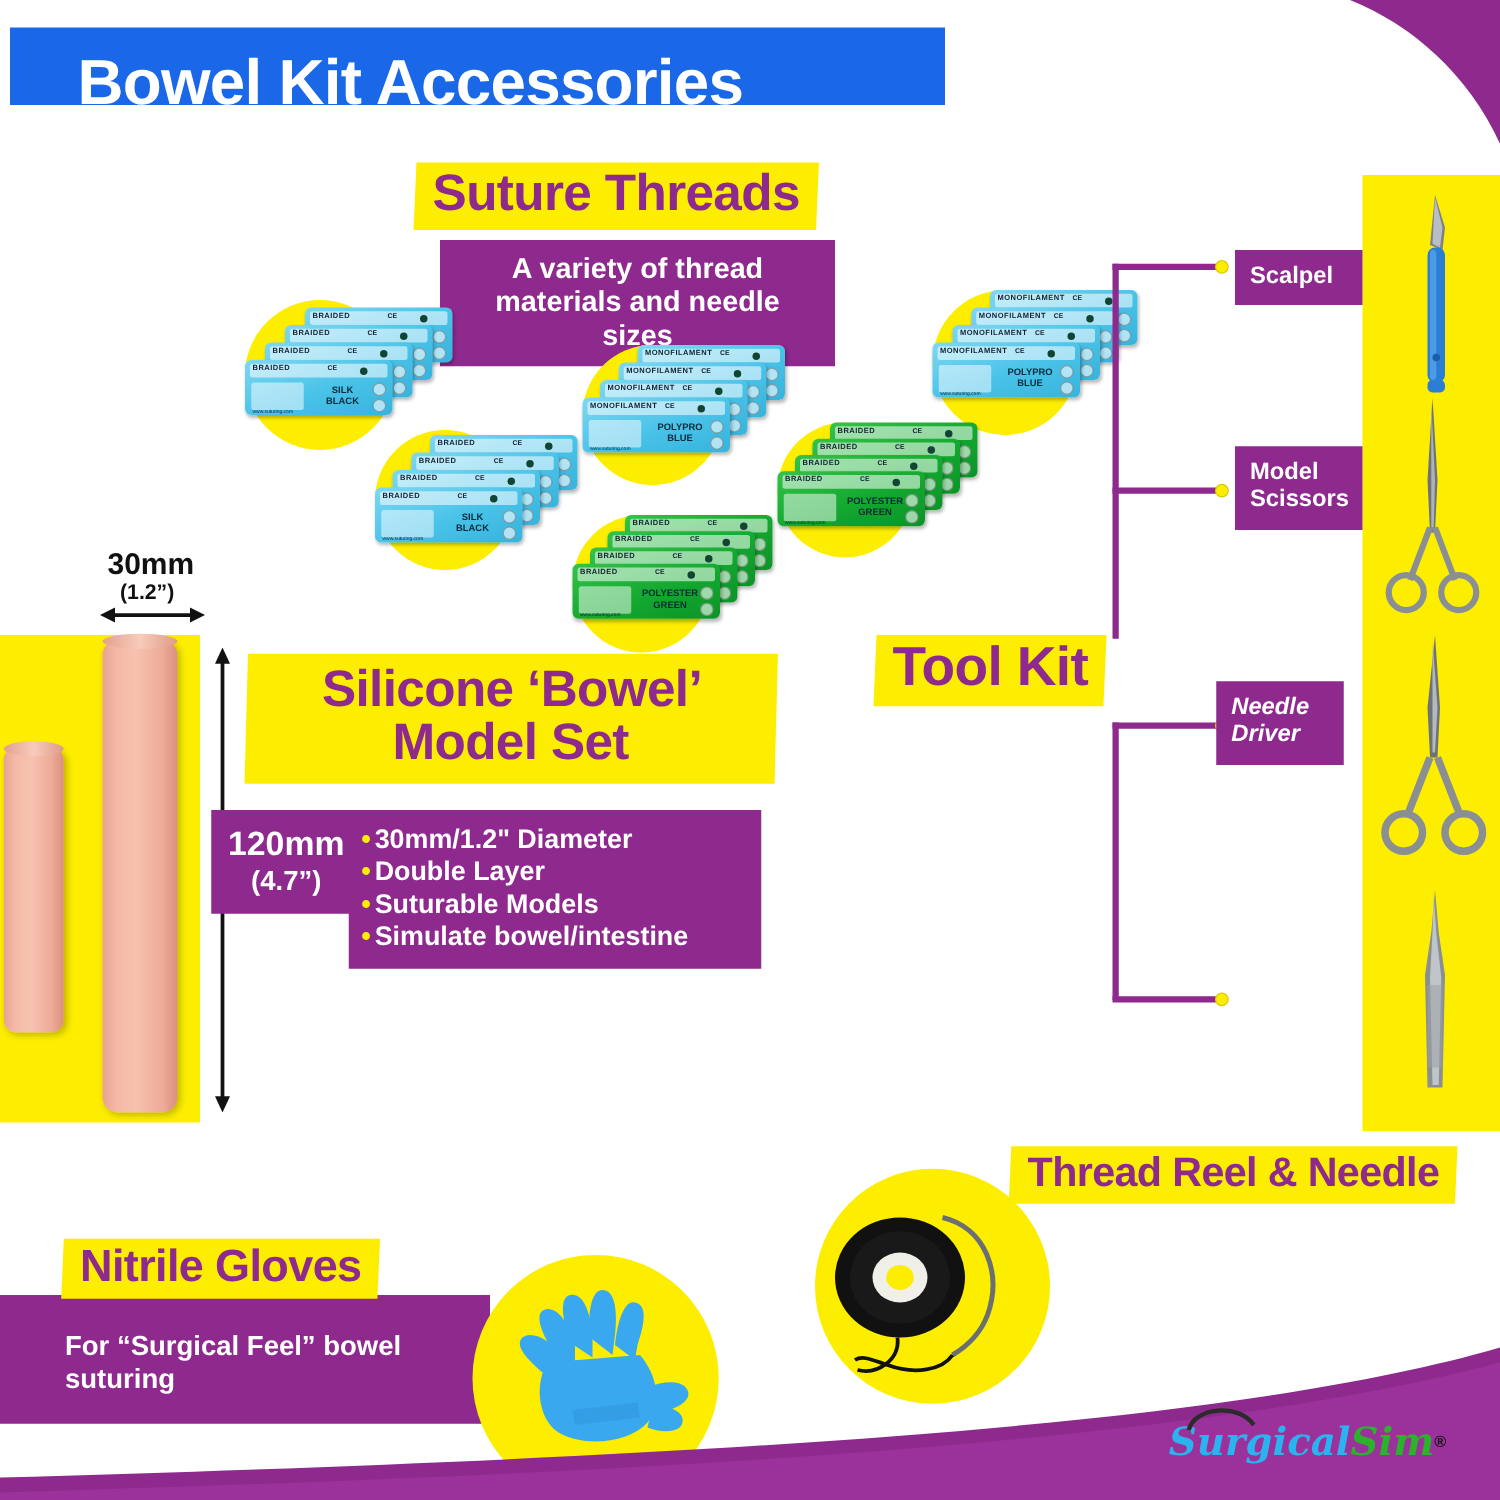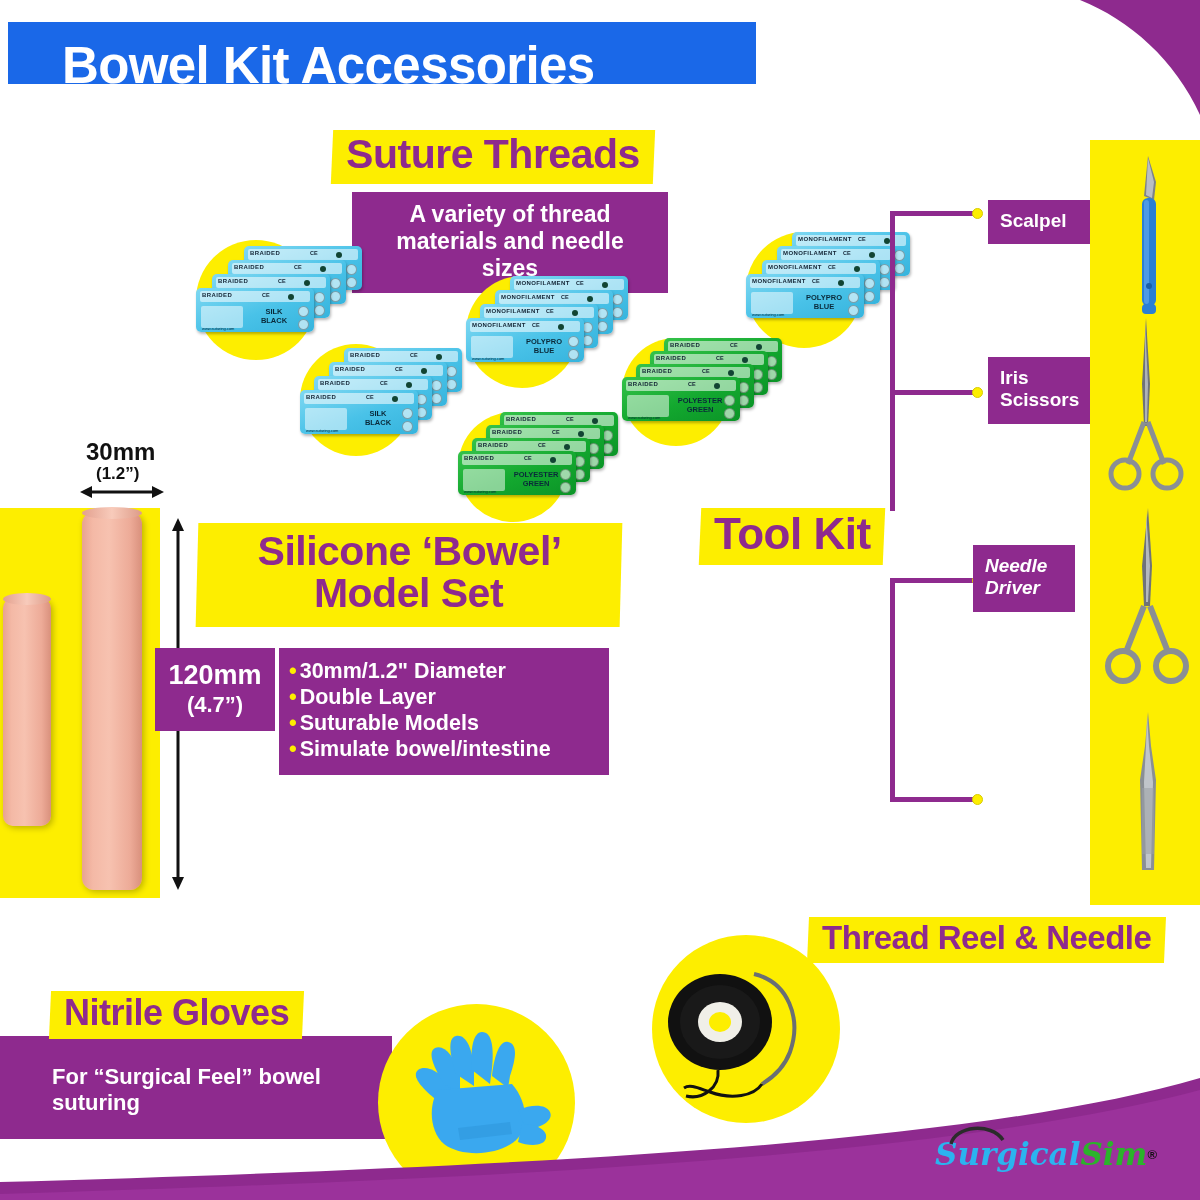--- a/index.html
+++ b/index.html
@@ -112,21 +112,21 @@
     box-shadow: 2px 2px 6px rgba(0,0,0,.25);
   }
   .tube .cap {
     position: absolute; left: 0; right: 0; top: -5px; height: 12px;
     border-radius: 50%;
     background: linear-gradient(90deg,#e3a08e,#f8cbbb,#dd9b88);
   }
 
   #dim30-label { left: 86px; top: 438px; font-size: 24px; font-weight: 800; color: #111; }
   #dim30-sub   { left: 96px; top: 464px; font-size: 17px; font-weight: 700; color: #111; }
-  #dim120-box  { left: 155px; top: 648px; width: 120px; padding: 12px 6px 14px 6px; text-align: center; }
+  #dim120-box  { left: 169px; top: 648px; width: 120px; padding: 12px 6px 14px 6px; text-align: center; }
   #dim120-main { font-size: 27px; font-weight: 800; }
   #dim120-sub  { font-size: 22px; font-weight: 600; }
 
   #bowel-title {
     left: 197px; top: 523px; width: 424px; padding: 8px 16px 12px 16px;
     font-size: 41px; text-align: center; transform: skewX(-1.5deg);
   }
   #bowel-title span { display: block; transform: skewX(1.5deg); }
 
   #bowel-bullets {
@@ -520,21 +520,21 @@
 
   <div class="conn-dot abs" style="left:972px; top:208px;"></div>
   <div class="conn-dot abs" style="left:972px; top:387px;"></div>
   <div class="conn-dot abs" style="left:972px; top:575px;"></div>
   <div class="conn-dot abs" style="left:972px; top:794px;"></div>
 
   <div class="tool-label purplebox abs" style="left:988px; top:180px;margin-top:20px;">
     <span>Scalpel</span>
   </div>
   <div class="tool-label purplebox abs" style="left:988px; top:357px;">
-    <span>Iris</span><br>
+    <span>Model</span><br>
     <span>Scissors</span>
   </div>
   <div class="tool-label purplebox abs" style="left:973px; top:545px;font-style:italic;">
     <span>Needle</span><br>
     <span>Driver</span>
   </div>
 
   <div id="toolkit-title" class="abs yellowband">
     <span>Tool Kit</span>
   </div>

